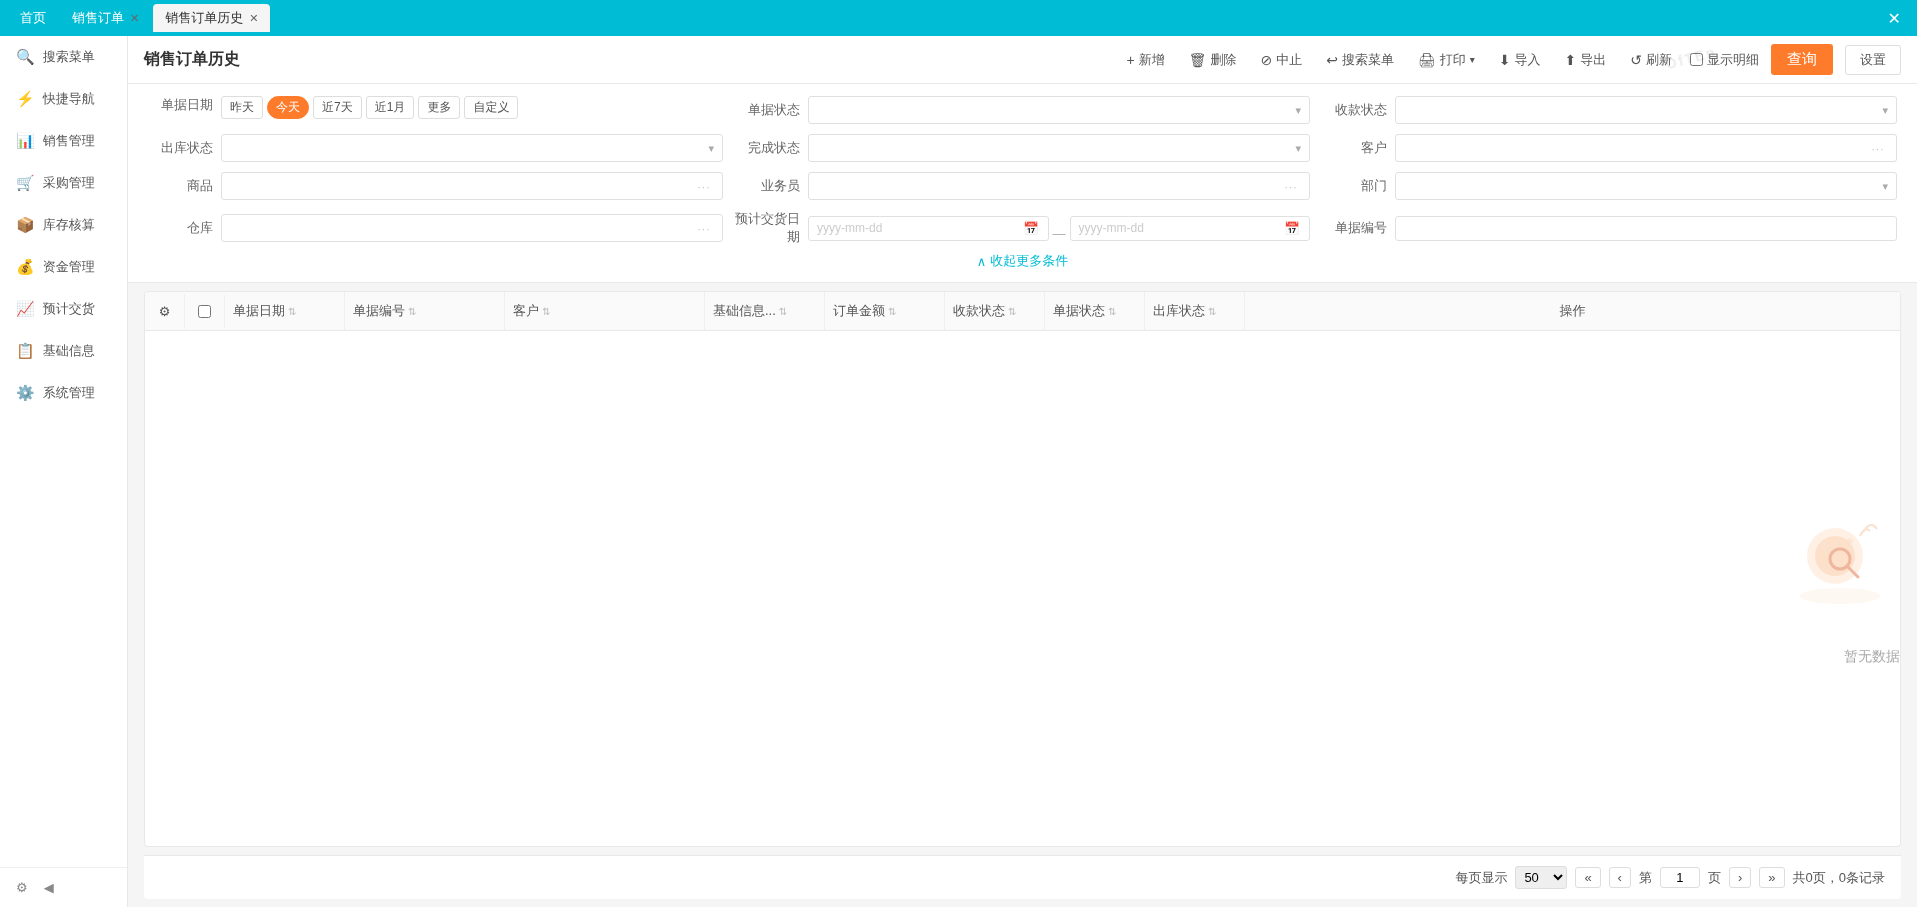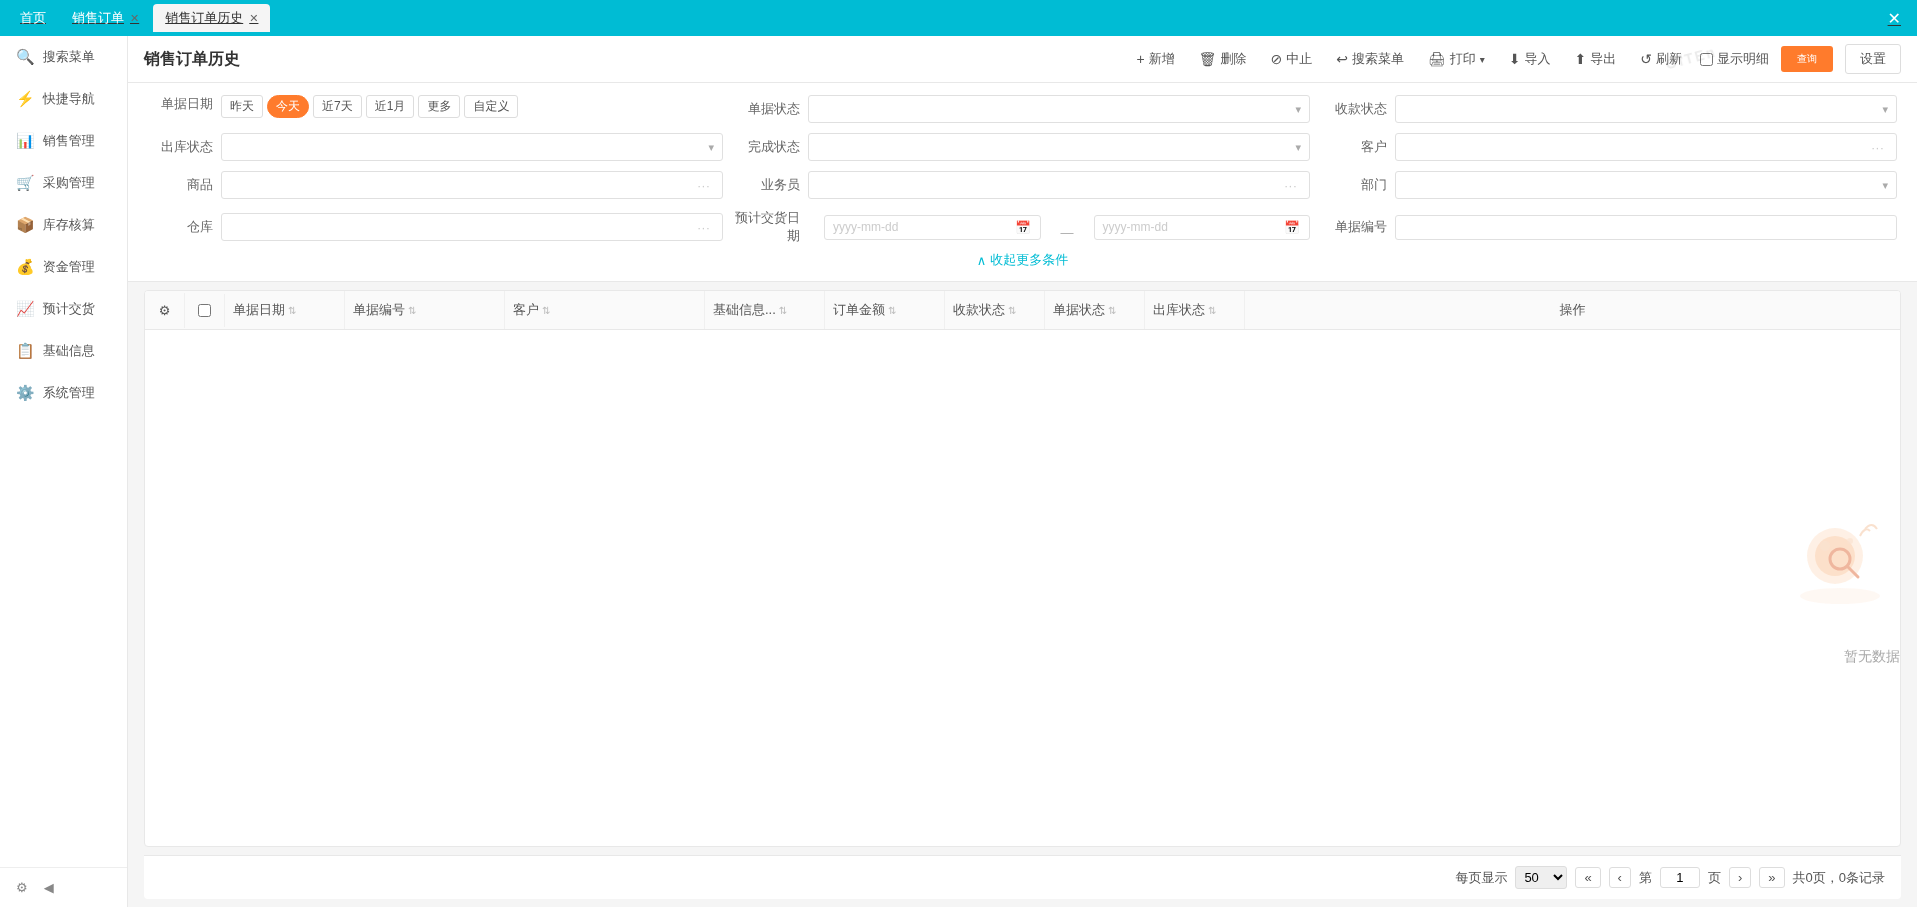--- a/index.html
+++ b/index.html
@@ -1,19 +1,19 @@
 <!DOCTYPE html>
 <html><head>
   <meta charset="utf-8">
   <style>
     * { margin: 0; padding: 0; box-sizing: border-box; }
     body { font-family: 'Microsoft YaHei', sans-serif; font-size: 13px; background: #f5f5f5; color: #333; display: flex; flex-direction: column; height: 907px; width: 1917px; overflow: hidden; }
 
     
-    .top-bar { background: #00bcd4; height: 36px; display: flex; align-items: center; padding: 0 8px; gap: 2px; flex-shrink: 0; text-decoration: underline; }
+    .top-bar { background: #00bcd4; height: 36px; display: flex; align-items: center; padding: 0 8px; gap: 2px; flex-shrink: 0; }
     .top-bar .close-btn { margin-left: auto; color: white; background: none; border: none; cursor: pointer; font-size: 16px; padding: 4px 8px; }
 
     .tab { display: flex; align-items: center; height: 28px; padding: 0 12px; border-radius: 4px 4px 0 0; cursor: pointer; font-size: 13px; gap: 6px; color: white; background: transparent; }
     .tab.active { background: #f5f5f5; color: #333; border-radius: 4px 4px 0 0; }
     .tab .tab-close { font-size: 11px; color: #666; cursor: pointer; }
     .tab.home { background: transparent; color: white; }
 
     
     .layout { display: flex; flex: 1; overflow: hidden; }
 
@@ -24,21 +24,21 @@
     .sidebar-bottom { margin-top: auto; padding: 12px 16px; display: flex; gap: 16px; border-top: 1px solid #eee; }
 
     
     .main { flex: 1; display: flex; flex-direction: column; overflow: hidden; background: #f5f5f5; }
 
     
     .toolbar { background: white; padding: 8px 16px; display: flex; align-items: center; gap: 12px; border-bottom: 1px solid #e8e8e8; flex-shrink: 0; }
     .page-title { font-size: 16px; font-weight: bold; color: #333; margin-right: auto; }
     .toolbar-btn { display: flex; align-items: center; gap: 4px; cursor: pointer; color: #555; font-size: 13px; padding: 4px 6px; border-radius: 3px; border: none; background: none; }
     .toolbar-btn .btn-icon { font-size: 14px; }
-    .btn-query { background: #ff7b2c; color: white; border: none; padding: 6px 16px; border-radius: 3px; cursor: pointer; font-size: 10px; }
+    .btn-query { background: #ff7b2c; color: white; border: none; padding: 6px 16px; border-radius: 3px; cursor: pointer; font-size: 15px; }
     .btn-settings { background: white; color: #555; border: 1px solid #ddd; padding: 5px 14px; border-radius: 3px; cursor: pointer; font-size: 13px; }
     .checkbox-label { display: flex; align-items: center; gap: 4px; font-size: 13px; color: #555; cursor: pointer; }
 
     
     .filter-area { background: white; padding: 12px 20px; border-bottom: 1px solid #e8e8e8; flex-shrink: 0; }
     .date-quick-btn { padding: 2px 8px; border: 1px solid #ddd; border-radius: 3px; cursor: pointer; font-size: 12px; color: #555; background: white; }
     .date-quick-btn.active { background: #ff7b2c; color: white; border-color: #ff7b2c; border-radius: 12px; }
     .date-range { font-size: 12px; color: #888; margin-top: 2px; }
     .input-field { border: 1px solid #e0e0e0; border-radius: 3px; padding: 4px 8px; background: white; min-width: 200px; color: #333; font-size: 13px; }
     .dots-btn { color: #ccc; cursor: pointer; padding: 0 4px; }
@@ -280,21 +280,21 @@
       <div style="display:grid;grid-template-columns:1fr 1fr 1fr;gap:12px;margin-bottom:6px;">
         <div class="filter-item">
           <span class="label">仓库</span>
           <div class="input-with-dots control">
             <span style="color:#ccc;flex:1;"></span>
             <span class="dots-btn">···</span>
           </div>
         </div>
         <div class="filter-item">
           <span class="label">预计交货日期</span>
-          <div style="display:flex;align-items:flex-end;gap:20px;flex:1;margin-left:16px;">
+          <div style="display:flex;align-items:flex-end;gap:4px;flex:1;">
             <div class="date-input" style="flex:1;">
               <span style="flex:1;font-size:12px;">yyyy-mm-dd</span>
               <span class="cal-icon">📅</span>
             </div>
             <span style="color:#aaa;">—</span>
             <div class="date-input" style="flex:1;">
               <span style="flex:1;font-size:12px;">yyyy-mm-dd</span>
               <span class="cal-icon">📅</span>
             </div>
           </div>

